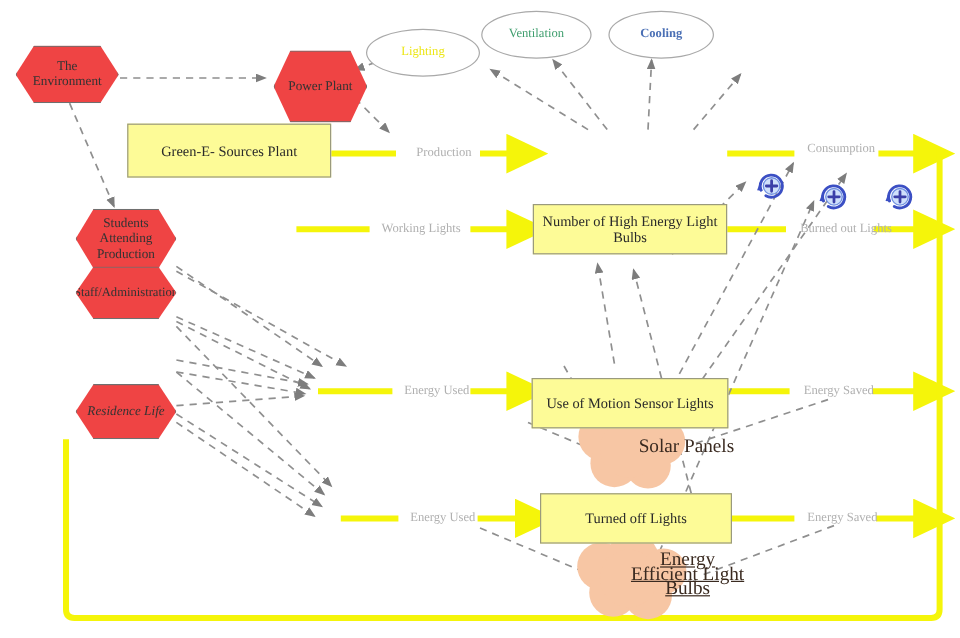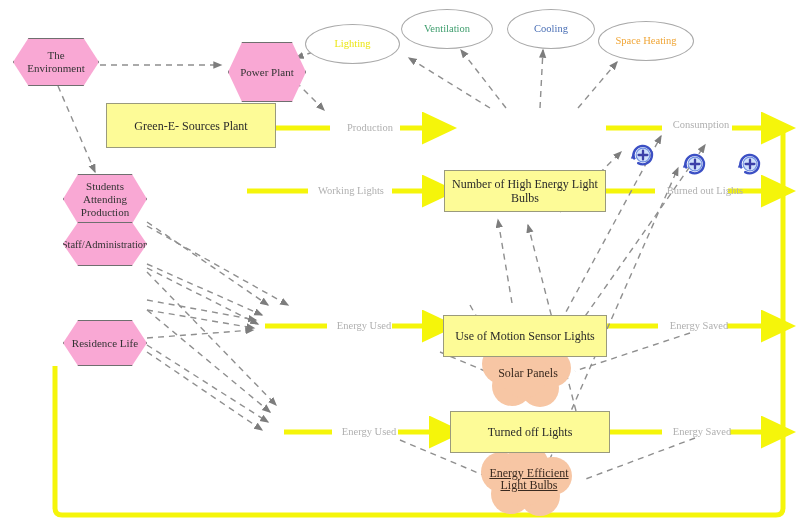--- a/index.html
+++ b/index.html
@@ -9,21 +9,21 @@
     overflow:hidden;
     position:relative;
   }
   #canvas{position:relative;width:800px;height:532px;background:#fff;}
   svg#wires{position:absolute;left:0;top:0;width:800px;height:532px;}
 
   
   .node{position:absolute;box-sizing:border-box;display:flex;align-items:center;justify-content:center;text-align:center;}
 
   .hex{
-    background:#f9a8d4;
+    background:#ef4444;
     border:1px solid #6f6f6f;
     clip-path:polygon(18% 0%,82% 0%,100% 50%,82% 100%,18% 100%,0% 50%);
     color:#333333;
     font-size:11px;line-height:13px;
   }
   .hex .lbl{padding:0 4px;}
 
   .box{
     background:#fdfb97;
     border:1px solid #9a9a7d;
@@ -33,22 +33,23 @@
 
   .ellipse{
     background:#ffffff;
     border:1px solid #a9a9a9;
     border-radius:50%;
     font-size:10.5px;line-height:12px;
   }
 
   .cloud{
     color:#3a2a20;
-    font-size:12px;line-height:12px;
+    font-size:16px;line-height:12px;
     background:transparent;
+    margin-left:44px;
   }
   .cloud .lbl{position:relative;z-index:3;}
 
   
   .flowlabel{
     position:absolute;
     color:#b0b0b0;
     font-size:10.5px;
     line-height:12px;
     white-space:nowrap;
@@ -178,35 +179,32 @@
   </div>
   <div class="node hex" style="left:228px;top:42px;width:78px;height:60px;">
     <span class="lbl">Power Plant</span>
   </div>
   <div class="node hex" style="left:63px;top:174px;width:84px;height:50px;">
     <span class="lbl">Students Attending Production</span>
   </div>
   <div class="node hex" style="left:63px;top:222px;width:84px;height:44px;">
     <span class="lbl" style="font-size:10.5px;">Staff/Administration</span>
   </div>
-  <div class="node hex" style="left:63px;top:320px;width:84px;height:46px;">
+  <div class="node hex" style="left:63px;top:320px;width:84px;height:46px;font-style:italic;">
     <span class="lbl">Residence Life</span>
   </div>
 
   <div class="node ellipse" style="left:305px;top:24px;width:95px;height:40px;color:#ece615;align-items:center;">
     <span>Lighting</span>
   </div>
   <div class="node ellipse" style="left:401px;top:9px;width:92px;height:40px;color:#3f9e6e;">
     <span>Ventilation</span>
   </div>
-  <div class="node ellipse" style="left:507px;top:9px;width:88px;height:40px;color:#4a6fb5;">
+  <div class="node ellipse" style="left:507px;top:9px;width:88px;height:40px;color:#4a6fb5;font-weight:bold;">
     <span>Cooling</span>
-  </div>
-  <div class="node ellipse" style="left:598px;top:21px;width:96px;height:40px;color:#f0a637;">
-    <span>Space Heating</span>
   </div>
 
   <div class="node box" style="left:106px;top:103px;width:170px;height:45px;">
     <span>Green-E- Sources Plant</span>
   </div>
   <div class="node box" style="left:444px;top:170px;width:162px;height:42px;">
     <span style="padding:0 6px;">Number of High Energy Light Bulbs</span>
   </div>
   <div class="node box" style="left:443px;top:303px;width:164px;height:42px;margin-top:12px;">
     <span>Use of Motion Sensor Lights</span>

